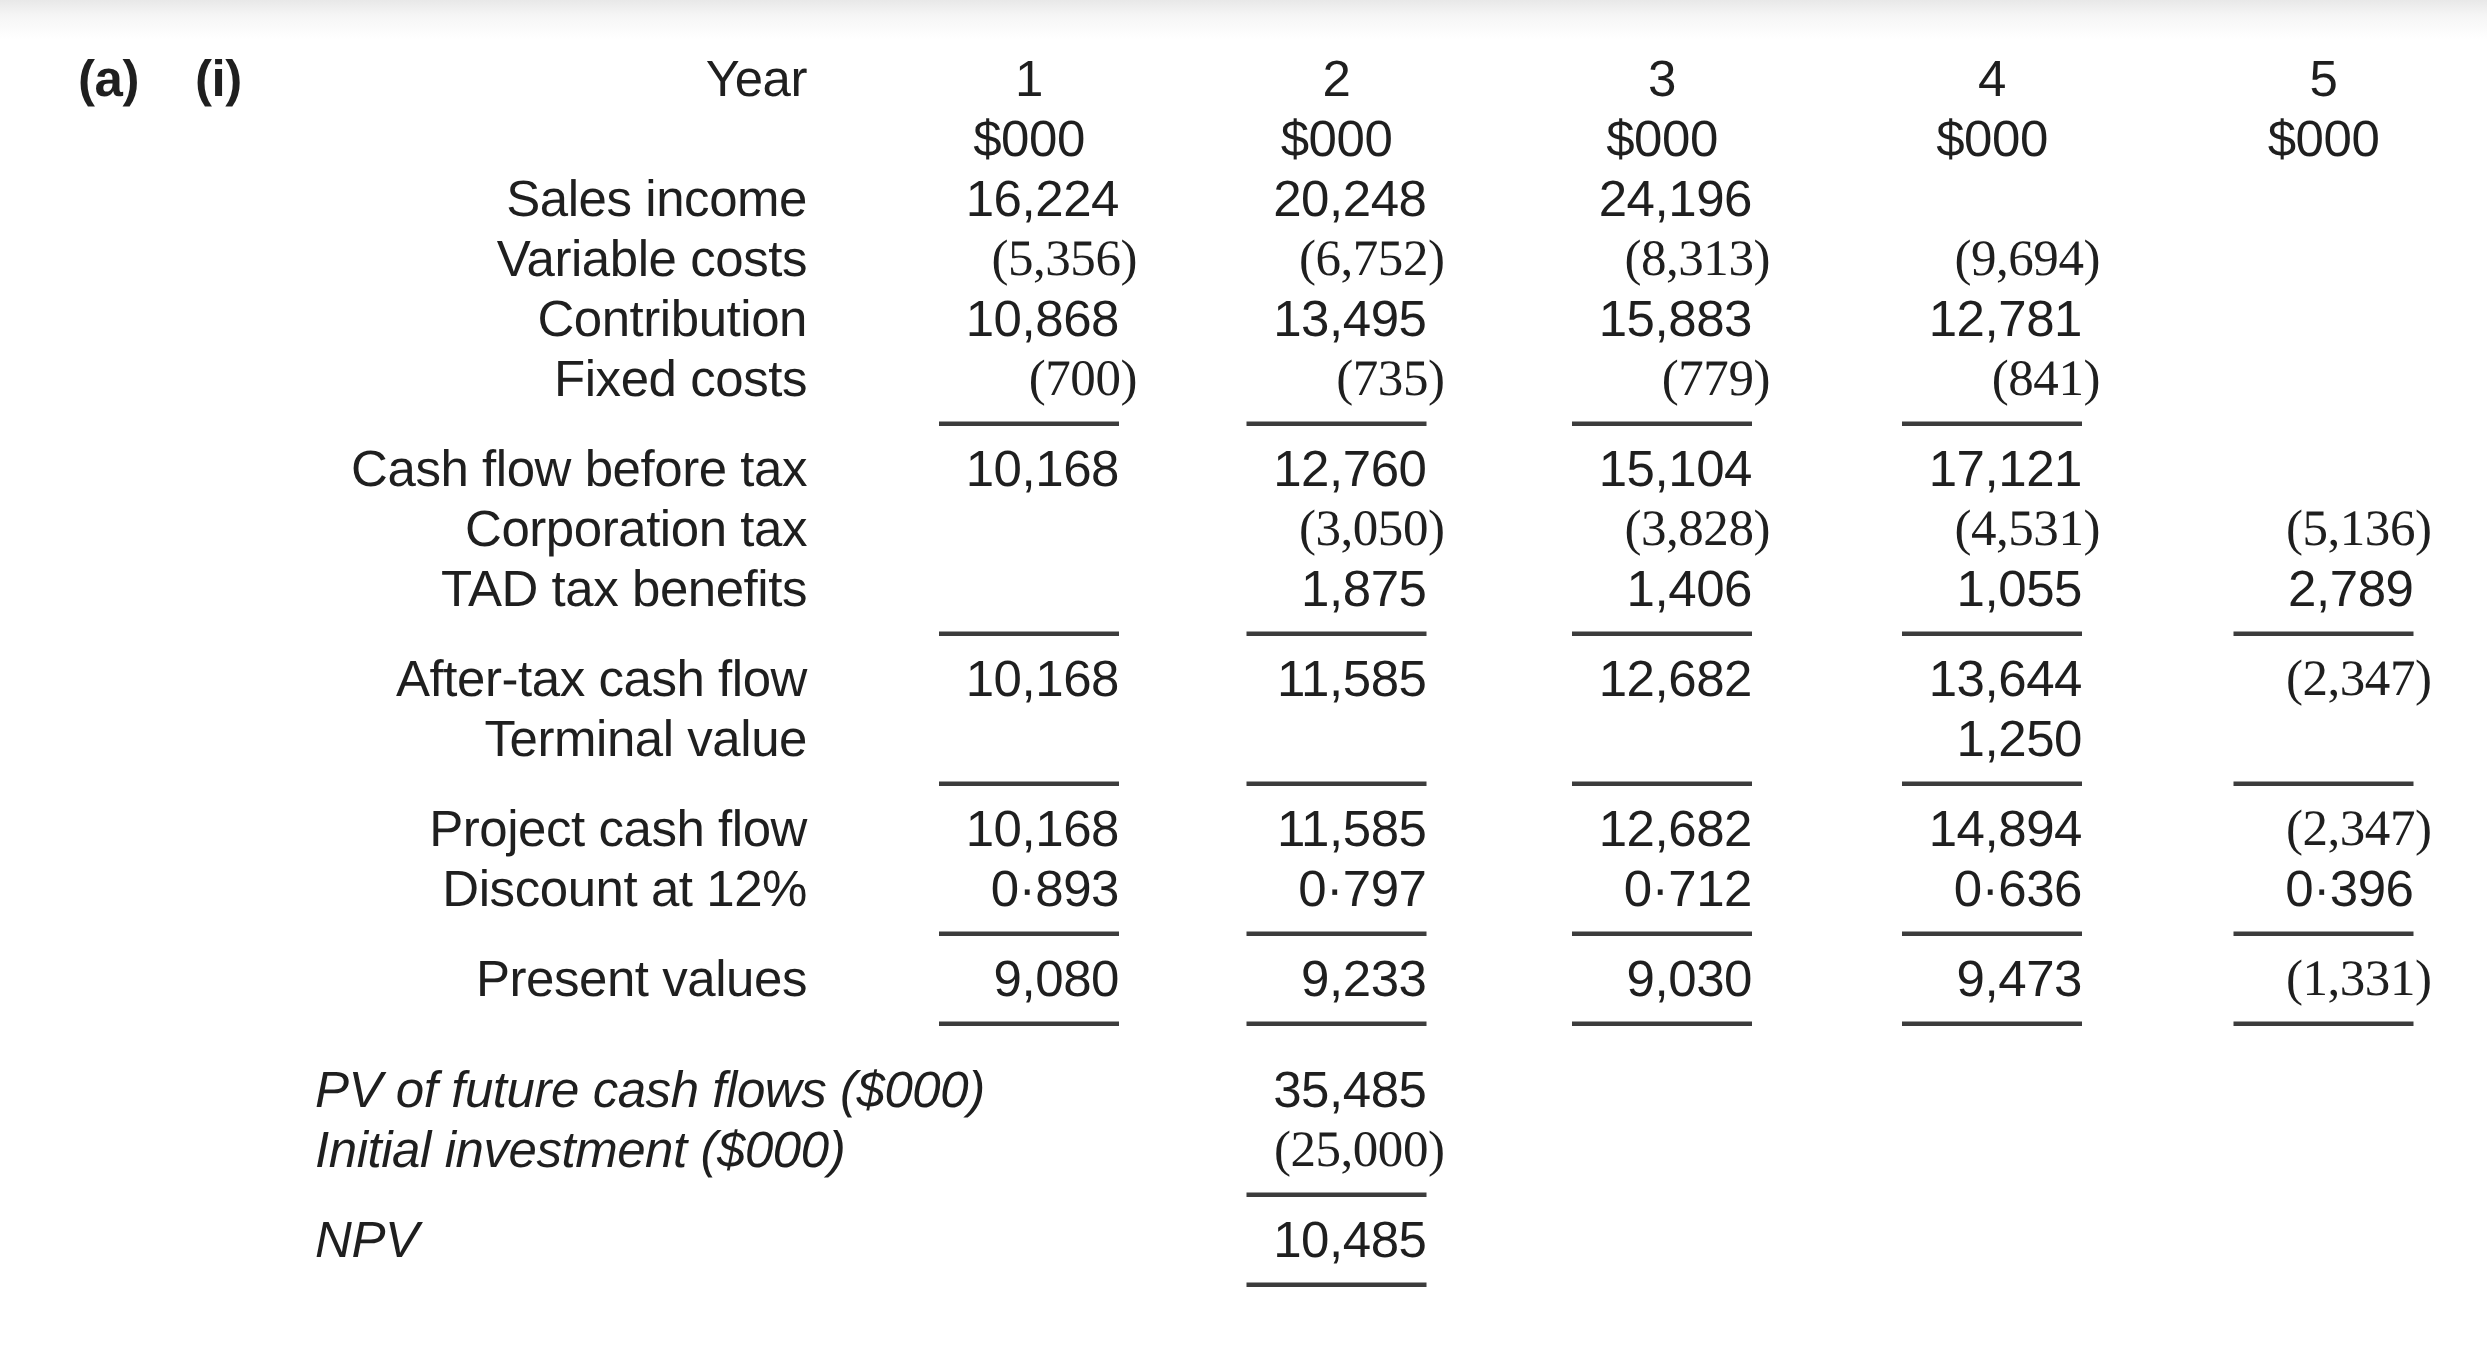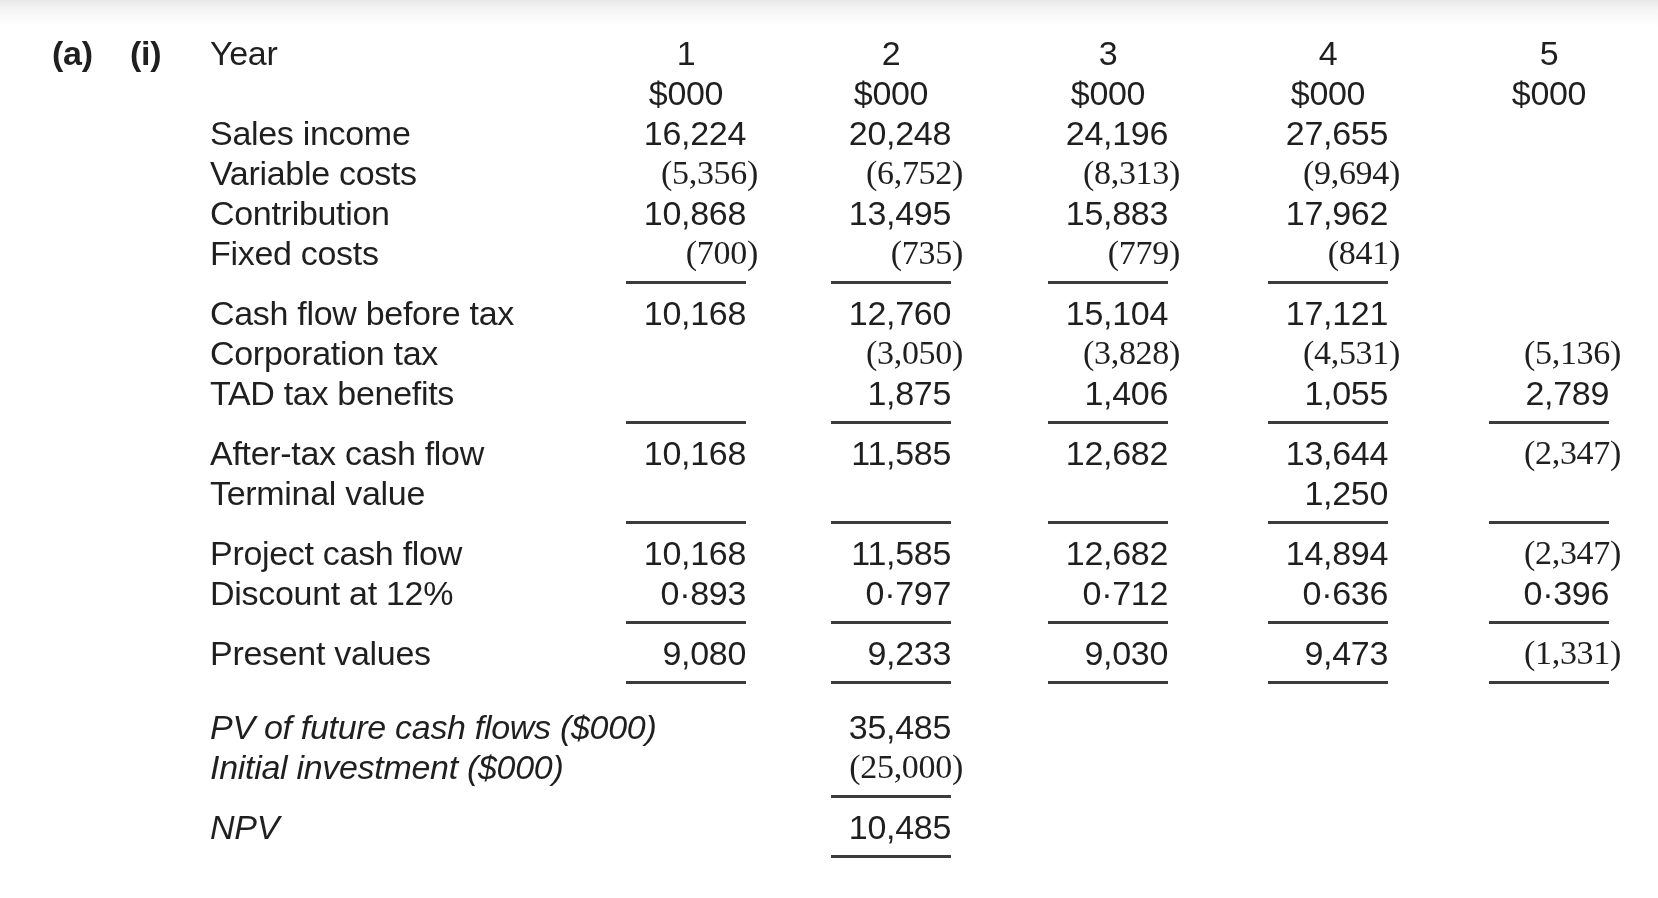--- a/index.html
+++ b/index.html
@@ -12,21 +12,21 @@
     font-family:"Liberation Sans","DejaVu Sans",sans-serif;
     font-size:34px;
     color:#1f1f1f;
     letter-spacing:-0.3px;
   }
   .row  { display:flex; height:40px; line-height:40px; }
   .rr   { display:flex; height:20px; line-height:20px; }
   .gap  { height:14px; }
   .ca   { width:130px; padding-left:52px; box-sizing:border-box; font-weight:bold; }
   .ci   { width:80px;  font-weight:bold; }
-  .cl   { width:328px; }
+  .cl   { width:328px;text-align:right; }
   .sp   { width:210px; }
   .sl   { width:548px;font-style:italic; }
   .n1 { width:220px; } .n2 { width:205px; } .n3 { width:217px; }
   .n4 { width:220px; } .n5 { width:221px; }
   .cn   { text-align:right; }
   .num  { display:block; padding-right:12px; white-space:pre; }
   .num.paren { padding-right:0;font-family:Liberation Serif, serif; }
   .hbox { width:120px; margin-left:auto; margin-right:12px; text-align:center; }
   .rule { width:120px; height:0; border-bottom:3px solid #3c3c3c; margin:8px 12px 0 auto; }
 </style>
@@ -83,23 +83,20 @@
     <div class="cl">Sales income</div>
     <div class="cn n1">
         <span class="num">16,224</span>
       </div>
     <div class="cn n2">
         <span class="num">20,248</span>
       </div>
     <div class="cn n3">
         <span class="num">24,196</span>
       </div>
-    <div class="cn n4">
-        <span class="num">27,655</span>
-      </div>
     <div class="cn n5">
         <span class="num"></span>
       </div>
   </div>
 
   <div class="row">
     <div class="ca"></div>
       <div class="ci"></div>
     <div class="cl">Variable costs</div>
     <div class="cn n1">
@@ -126,21 +123,21 @@
     <div class="cn n1">
         <span class="num">10,868</span>
       </div>
     <div class="cn n2">
         <span class="num">13,495</span>
       </div>
     <div class="cn n3">
         <span class="num">15,883</span>
       </div>
     <div class="cn n4">
-        <span class="num">17,962</span>
+        <span class="num">12,781</span>
       </div>
     <div class="cn n5">
         <span class="num"></span>
       </div>
   </div>
 
   <div class="row">
     <div class="ca"></div>
       <div class="ci"></div>
     <div class="cl">Fixed costs</div>

